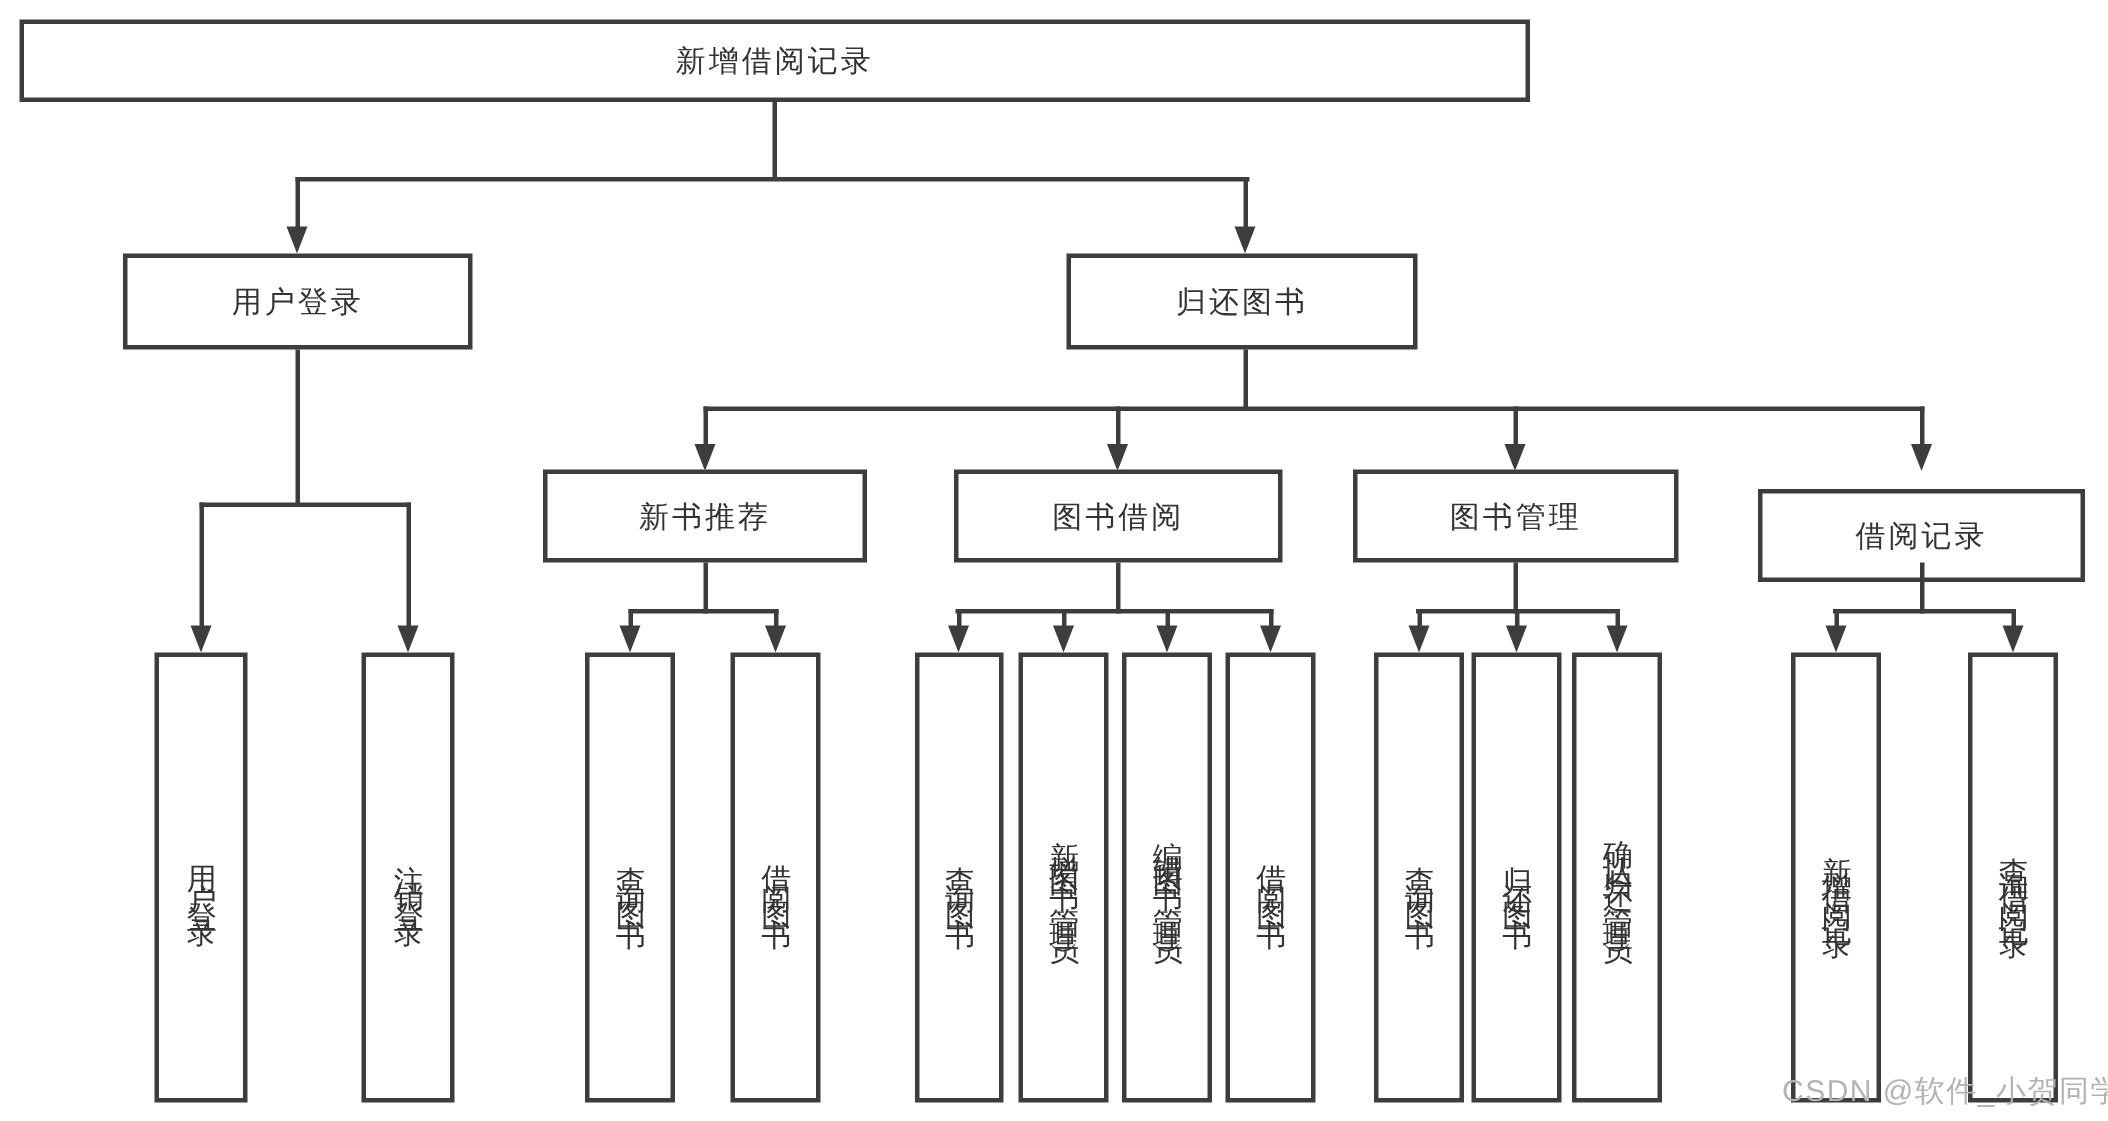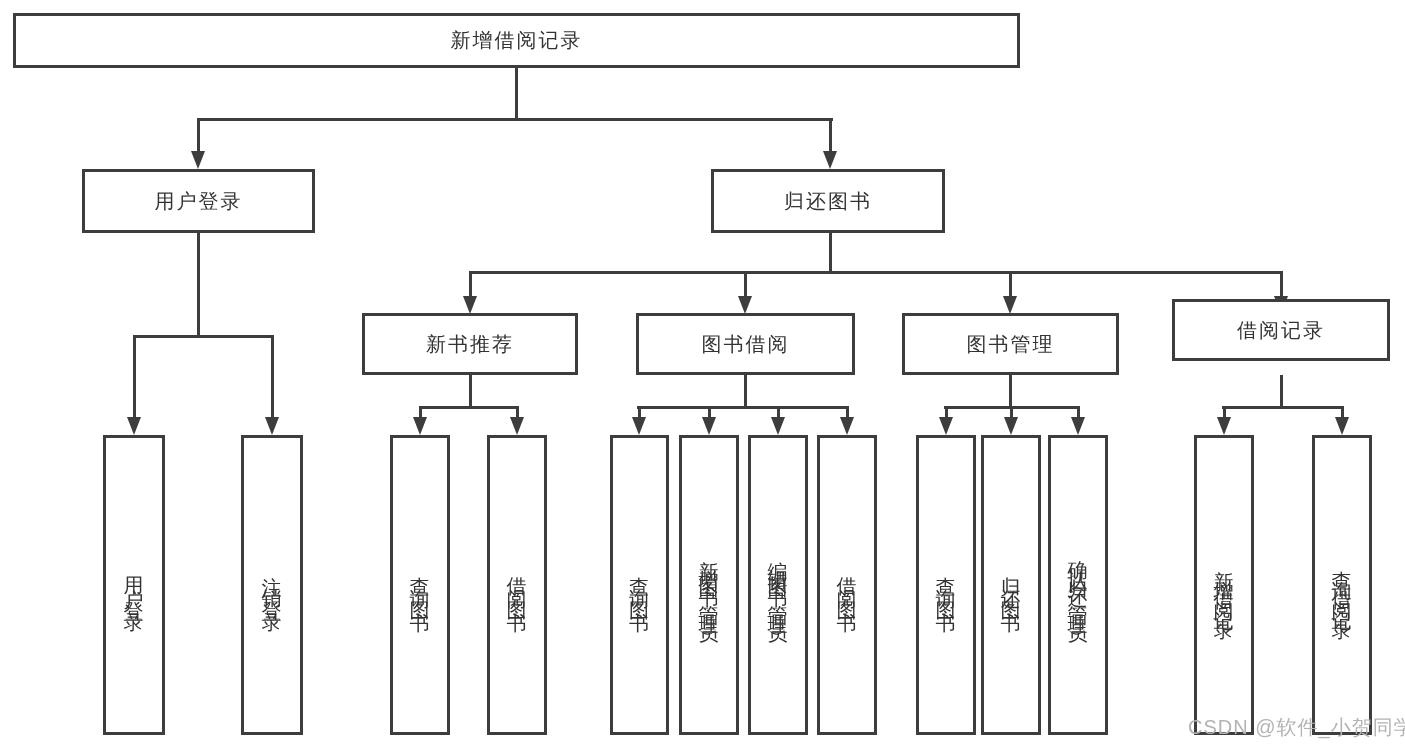--- a/index.html
+++ b/index.html
@@ -73,21 +73,21 @@
 
   <div class="box" style="left:636px;top:313px;width:219px;height:62px">
     <span>图书借阅</span>
   </div>
   <div class="box" style="left:362px;top:313px;width:216px;height:62px">
     <span>新书推荐</span>
   </div>
   <div class="box" style="left:902px;top:313px;width:217px;height:62px">
     <span>图书管理</span>
   </div>
-  <div class="box" style="left:1172px;top:299px;width:218px;height:62px">
+  <div class="box" style="left:1172px;top:326px;width:218px;height:62px">
     <span>借阅记录</span>
   </div>
 
   <div class="line v" style="left:469px;top:375px;height:34px"></div>
   <div class="line h" style="left:419px;top:406px;width:100px"></div>
   <div class="line v" style="left:419px;top:406px;height:13px"></div>
   <div class="arrow" style="left:413px;top:417px"></div>
   <div class="line v" style="left:516px;top:406px;height:13px"></div>
   <div class="arrow" style="left:510px;top:417px"></div>
 

